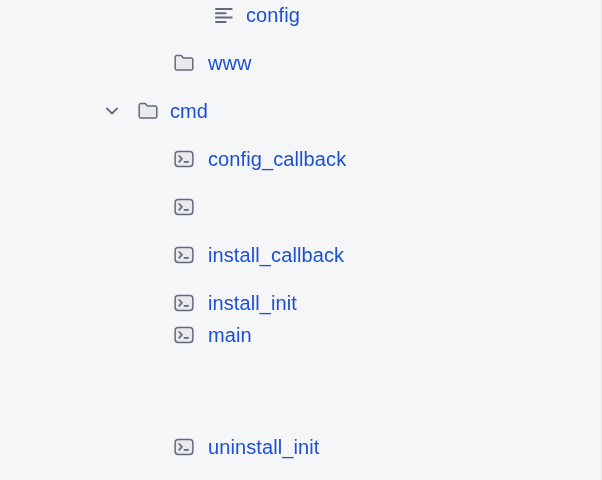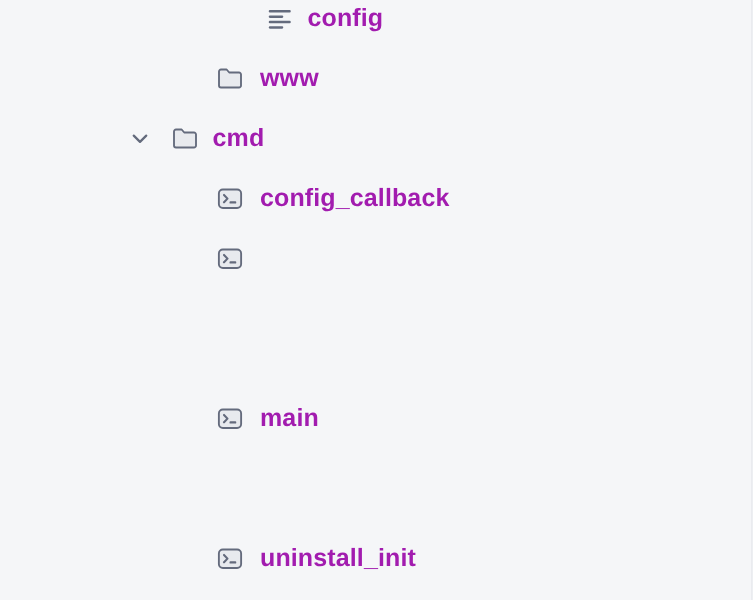--- a/index.html
+++ b/index.html
@@ -47,24 +47,23 @@
     height: 24px;
     display: flex;
     align-items: center;
     justify-content: center;
   }
   .row-icon svg { display: block; }
   .row-label {
     position: absolute;
     font-size: 20px;
     line-height: 24px;
-    color: #a21caf;
+    color: #1d4ed8;
     white-space: nowrap;
     letter-spacing: 0.1px;
-    font-weight: bold;
   }
 </style>
 </head>
 <body>
 
 <div id="tree-panel">
     <div class="tree-row" style="top: -9px;">
       <span class="row-icon" style="left: 212px; top: 12px;">
         <svg width="24" height="24" viewBox="0 0 24 24" aria-hidden="true">
           <rect x="3.0" y="5.0" width="17.6" height="2.0" rx="0.9" fill="#646b7d"></rect>
@@ -108,20 +107,40 @@
     </div>
     <div class="tree-row" style="top: 183px;">
       <span class="row-icon" style="left: 172px; top: 12px;">
         <svg width="24" height="24" viewBox="0 0 24 24" aria-hidden="true">
           <rect x="3.1" y="4.6" width="17.8" height="14.8" rx="3.2" fill="#e8eaee" stroke="#646b7d" stroke-width="1.5"></rect>
           <path d="M7.2 9.0 L10.0 11.9 L7.2 14.8" fill="none" stroke="#646b7d" stroke-width="1.7" stroke-linecap="round" stroke-linejoin="round"></path>
           <rect x="11.6" y="14.0" width="5.4" height="1.8" rx="0.7" fill="#646b7d"></rect>
         </svg>
       </span>
     </div>
+    <div class="tree-row" style="top: 231px;">
+      <span class="row-icon" style="left: 172px; top: 12px;">
+        <svg width="24" height="24" viewBox="0 0 24 24" aria-hidden="true">
+          <rect x="3.1" y="4.6" width="17.8" height="14.8" rx="3.2" fill="#e8eaee" stroke="#646b7d" stroke-width="1.5"></rect>
+          <path d="M7.2 9.0 L10.0 11.9 L7.2 14.8" fill="none" stroke="#646b7d" stroke-width="1.7" stroke-linecap="round" stroke-linejoin="round"></path>
+          <rect x="11.6" y="14.0" width="5.4" height="1.8" rx="0.7" fill="#646b7d"></rect>
+        </svg>
+      </span>
+      <span class="row-label" style="left: 208px; top: 12px;">install_callback</span>
+    </div>
+    <div class="tree-row" style="top: 279px;">
+      <span class="row-icon" style="left: 172px; top: 12px;">
+        <svg width="24" height="24" viewBox="0 0 24 24" aria-hidden="true">
+          <rect x="3.1" y="4.6" width="17.8" height="14.8" rx="3.2" fill="#e8eaee" stroke="#646b7d" stroke-width="1.5"></rect>
+          <path d="M7.2 9.0 L10.0 11.9 L7.2 14.8" fill="none" stroke="#646b7d" stroke-width="1.7" stroke-linecap="round" stroke-linejoin="round"></path>
+          <rect x="11.6" y="14.0" width="5.4" height="1.8" rx="0.7" fill="#646b7d"></rect>
+        </svg>
+      </span>
+      <span class="row-label" style="left: 208px; top: 12px;">install_init</span>
+    </div>
     <div class="tree-row" style="top: 311px;">
       <span class="row-icon" style="left: 172px; top: 12px;">
         <svg width="24" height="24" viewBox="0 0 24 24" aria-hidden="true">
           <rect x="3.1" y="4.6" width="17.8" height="14.8" rx="3.2" fill="#e8eaee" stroke="#646b7d" stroke-width="1.5"></rect>
           <path d="M7.2 9.0 L10.0 11.9 L7.2 14.8" fill="none" stroke="#646b7d" stroke-width="1.7" stroke-linecap="round" stroke-linejoin="round"></path>
           <rect x="11.6" y="14.0" width="5.4" height="1.8" rx="0.7" fill="#646b7d"></rect>
         </svg>
       </span>
       <span class="row-label" style="left: 208px; top: 12px;">main</span>
     </div>

